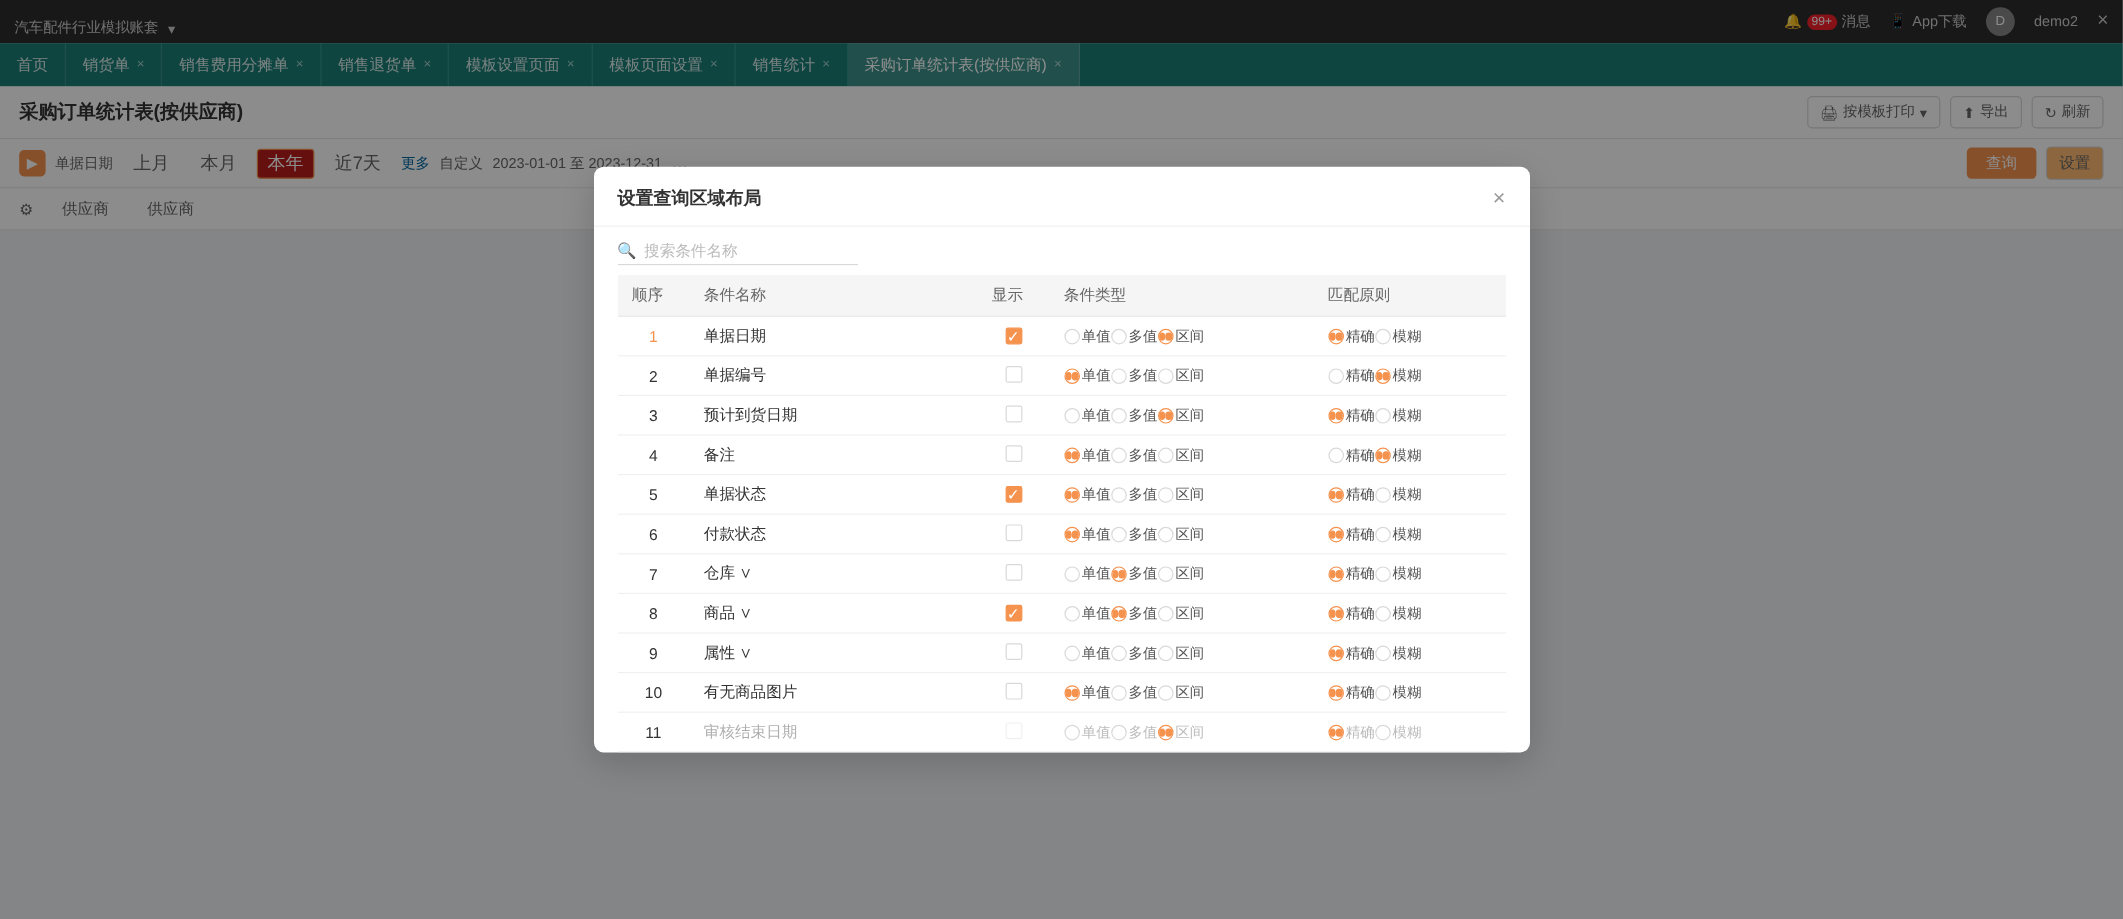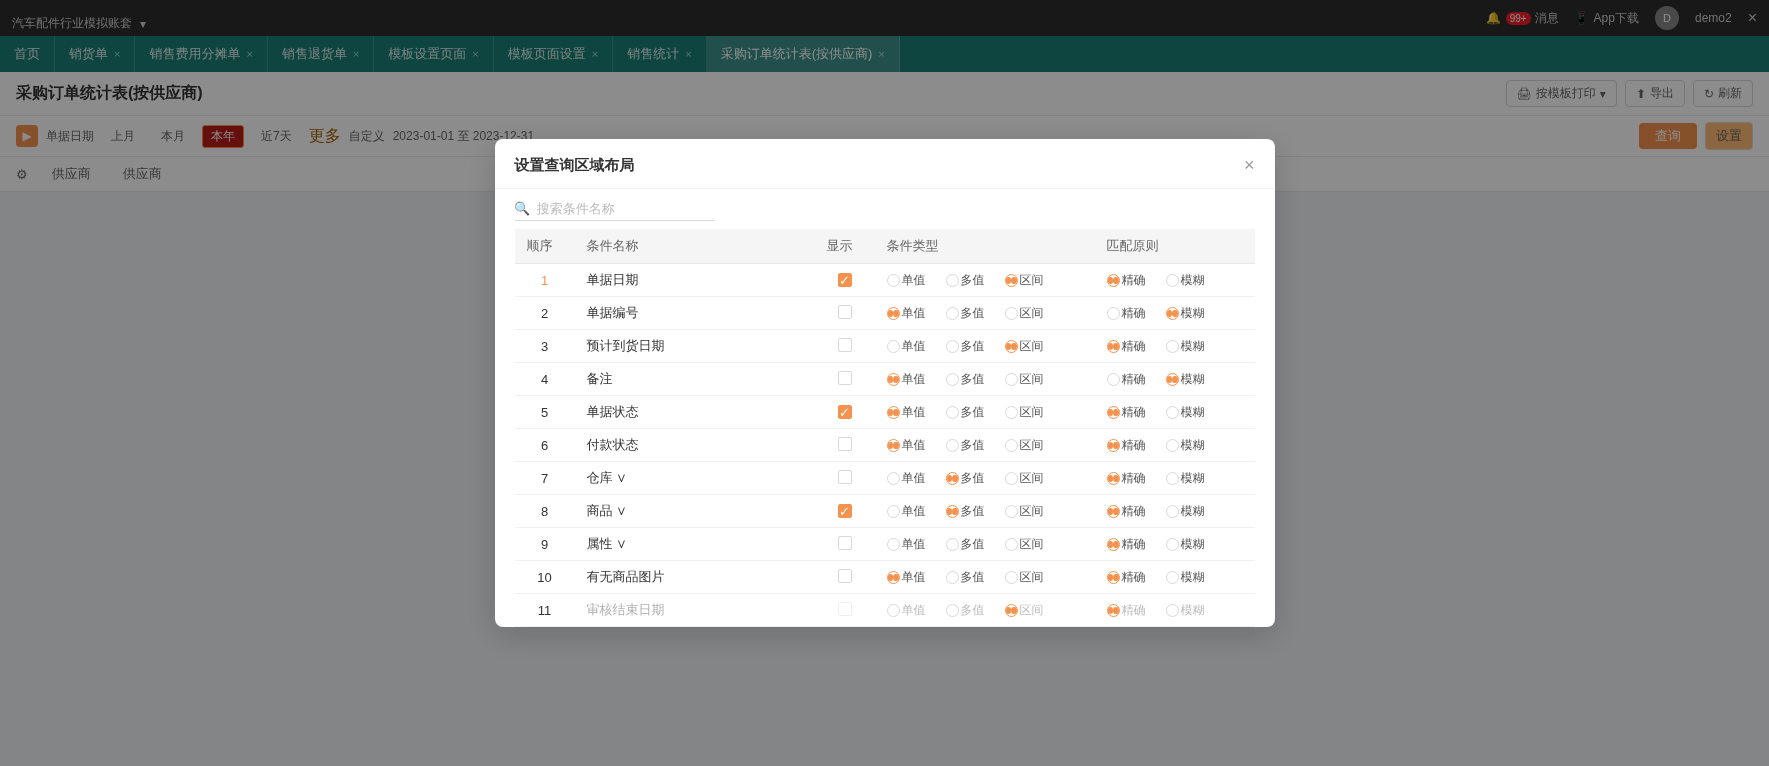--- a/index.html
+++ b/index.html
@@ -67,23 +67,23 @@
     .filter-bar {
       background: #fff;
       padding: 6px 16px;
       display: flex;
       align-items: center;
       gap: 8px;
       border-bottom: 1px solid #e8e8e8;
     }
     .filter-toggle { width: 22px; height: 22px; background: #f5924e; border-radius: 4px; display: flex; align-items: center; justify-content: center; cursor: pointer; color: #fff; font-size: 12px; }
     .date-label { color: #666; font-size: 12px; }
-    .date-btn { padding: 2px 8px; border-radius: 3px; cursor: pointer; font-size: 12px; color: #666; border: 1px solid transparent; }
+    .date-btn { padding: 2px 8px; border-radius: 3px; cursor: pointer; font-size: 15px; color: #666; border: 1px solid transparent; }
     .date-btn.active { background: #b91c1c; color: #fff; border-color: #f5924e; }
-    .date-more { color: #a16207; font-size: 16px; cursor: pointer; }
+    .date-more { color: #0369a1; font-size: 12px; cursor: pointer; }
     .date-custom { color: #666; font-size: 12px; cursor: pointer; }
     .date-range-text { color: #666; font-size: 12px; }
     .btn-query { background: #f5924e; color: #fff; border: none; padding: 4px 16px; border-radius: 4px; cursor: pointer; font-size: 13px; margin-left: auto; }
     .btn-settings { border: 1px solid #d9d9d9; background: #fdba74; color: #666; padding: 4px 10px; border-radius: 4px; cursor: pointer; font-size: 13px; }
     .table-header-row {
       display: flex;
       align-items: center;
       padding: 8px 16px;
       background: #fff;
       border-bottom: 1px solid #e8e8e8;
@@ -203,21 +203,21 @@
       cursor: pointer;
       background: #fff;
     }
     .custom-checkbox.checked {
       background: #f5924e;
       border-color: #f5924e;
       color: #fff;
     }
 
     
-    .radio-group { display: flex; align-items: center; gap: 20px; }
+    .radio-group { display: flex; align-items: center; gap: 0; }
     .radio-item { display: flex; align-items: center; gap: 2px; font-size: 12px; color: #555; cursor: pointer; white-space: nowrap; }
     .radio-circle {
       width: 13px; height: 13px;
       border: 1px solid #d9d9d9;
       border-radius: 50%;
       display: inline-flex; align-items: center; justify-content: center;
       background: #fff;
     }
     .radio-circle.selected {
       border-color: #f5924e;

